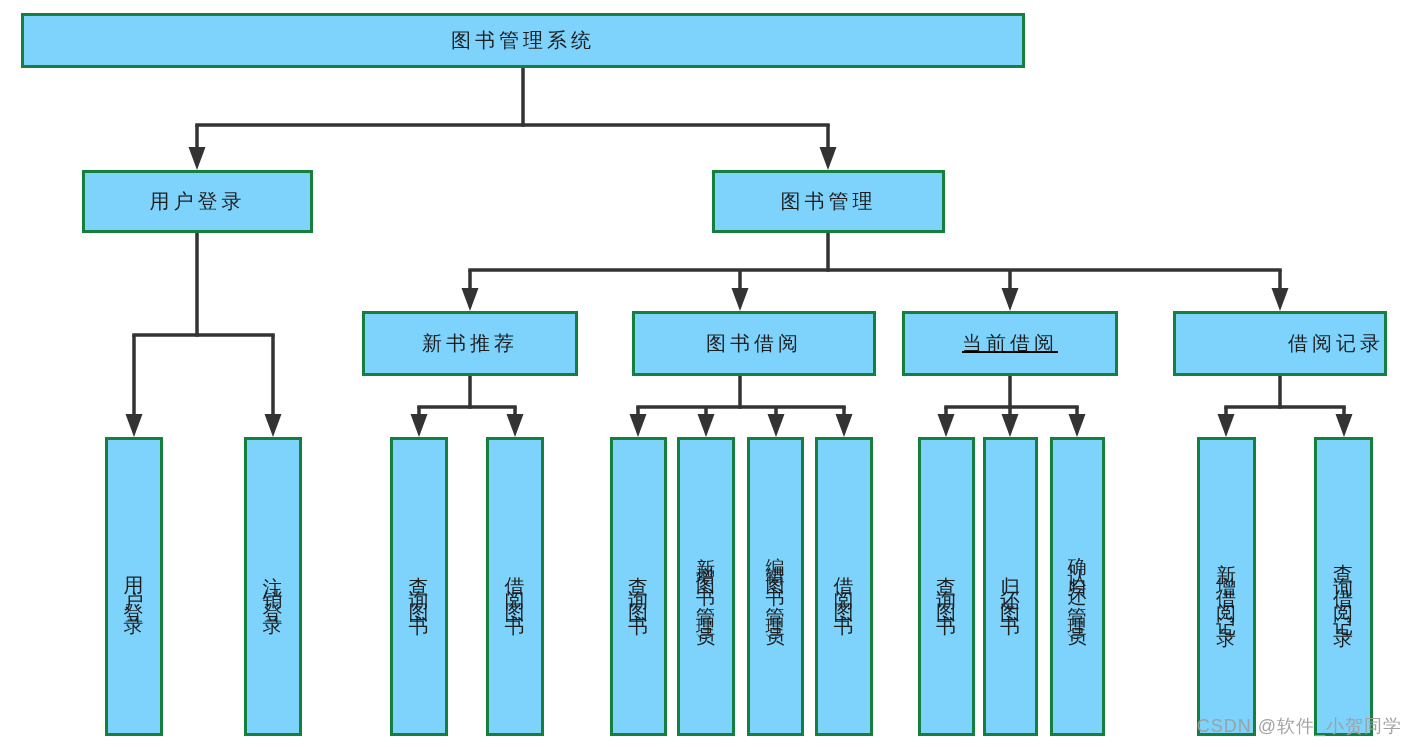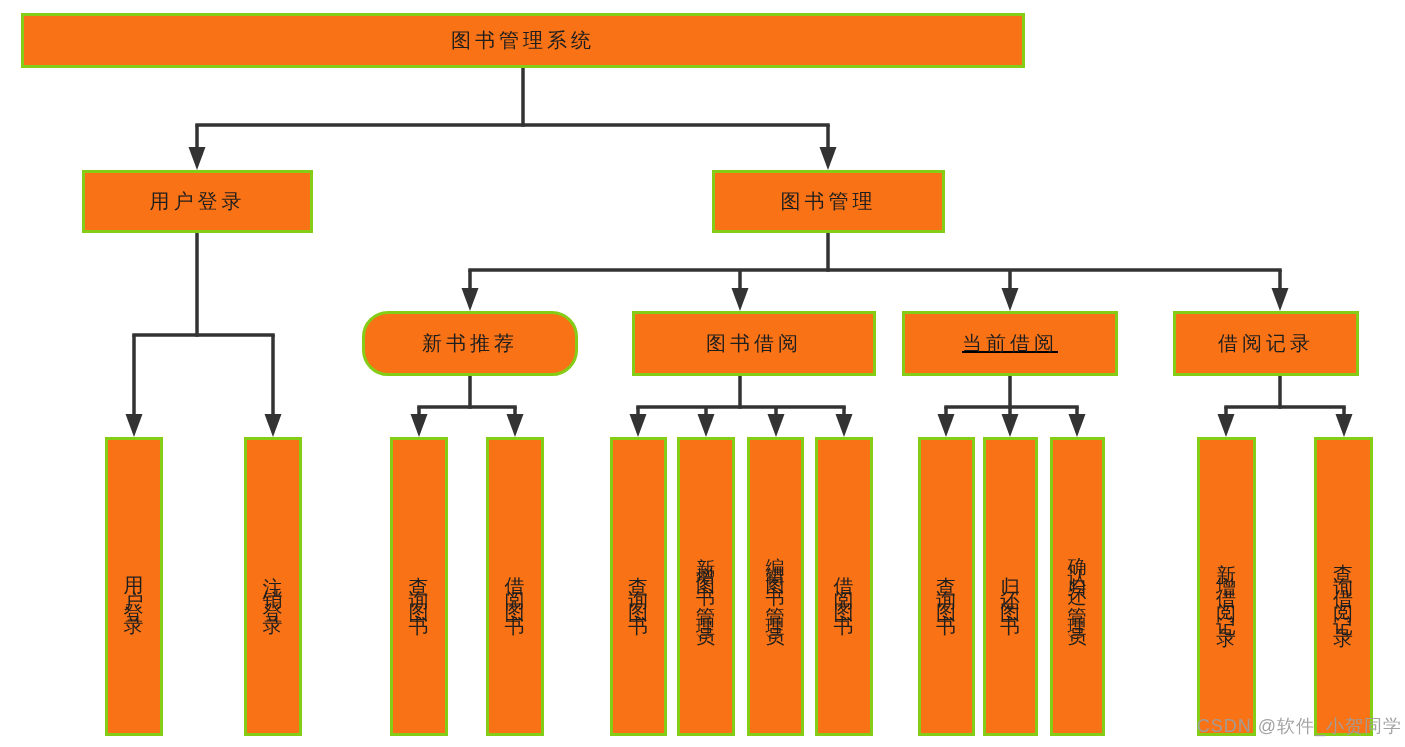--- a/index.html
+++ b/index.html
@@ -2,45 +2,45 @@
 <html><head>
 <meta charset="utf-8">
 <style>
   html,body{margin:0;padding:0;background:#ffffff;}
   .canvas{
     position:relative;width:1405px;height:747px;background:#ffffff;overflow:hidden;
     font-family:"Liberation Sans","DejaVu Sans",sans-serif;
   }
   .connectors{position:absolute;left:0;top:0;width:1405px;height:747px;}
   .node{
-    position:absolute;box-sizing:border-box;background:#f97316;
-    border:3px solid #84cc16;display:flex;align-items:center;justify-content:center;
+    position:absolute;box-sizing:border-box;background:#7dd3fc;
+    border:3px solid #15803d;display:flex;align-items:center;justify-content:center;
   }
   .hlabel{
     font-size:20px;color:#1e1e1e;letter-spacing:4px;white-space:nowrap;
   }
   .leaf{top:437px;height:299px;}
   .vlabel{
     writing-mode:vertical-rl;text-orientation:mixed;
     font-size:20px;color:#1e1e1e;letter-spacing:13px;line-height:1;white-space:nowrap;
   }
   .vlabel.long{letter-spacing:10px;font-size:19px;}
   .watermark{
     position:absolute;right:3px;top:714px;z-index:5;
     font-size:18px;color:rgba(158,158,158,0.95);letter-spacing:1px;white-space:nowrap;
   }
   
   .b-root{left:21px;top:13px;width:1004px;height:55px;}
   .b-user-login{left:82px;top:170px;width:231px;height:63px;}
   .b-book-mgmt{left:712px;top:170px;width:233px;height:63px;text-align:right;}
   .b-l3{top:311px;height:65px;}
-  .b-new-rec{left:362px;width:216px;border-radius:26px;}
+  .b-new-rec{left:362px;width:216px;}
   .b-borrow{left:632px;width:244px;}
   .b-current{left:902px;width:216px;text-decoration:underline;}
-  .b-records{left:1173px;width:186px;}
+  .b-records{left:1173px;width:214px;justify-content:flex-end;}
   .lf1{left:105px;width:58px;}  .lf2{left:244px;width:58px;}
   .lf3{left:390px;width:58px;}  .lf4{left:486px;width:58px;}
   .lf5{left:610px;width:57px;}  .lf6{left:677px;width:58px;}
   .lf7{left:747px;width:57px;}  .lf8{left:815px;width:58px;}
   .lf9{left:918px;width:57px;}  .lf10{left:983px;width:55px;}
   .lf11{left:1050px;width:55px;} .lf12{left:1197px;width:59px;}
   .lf13{left:1314px;width:59px;}
 </style>
 </head>
 <body>

